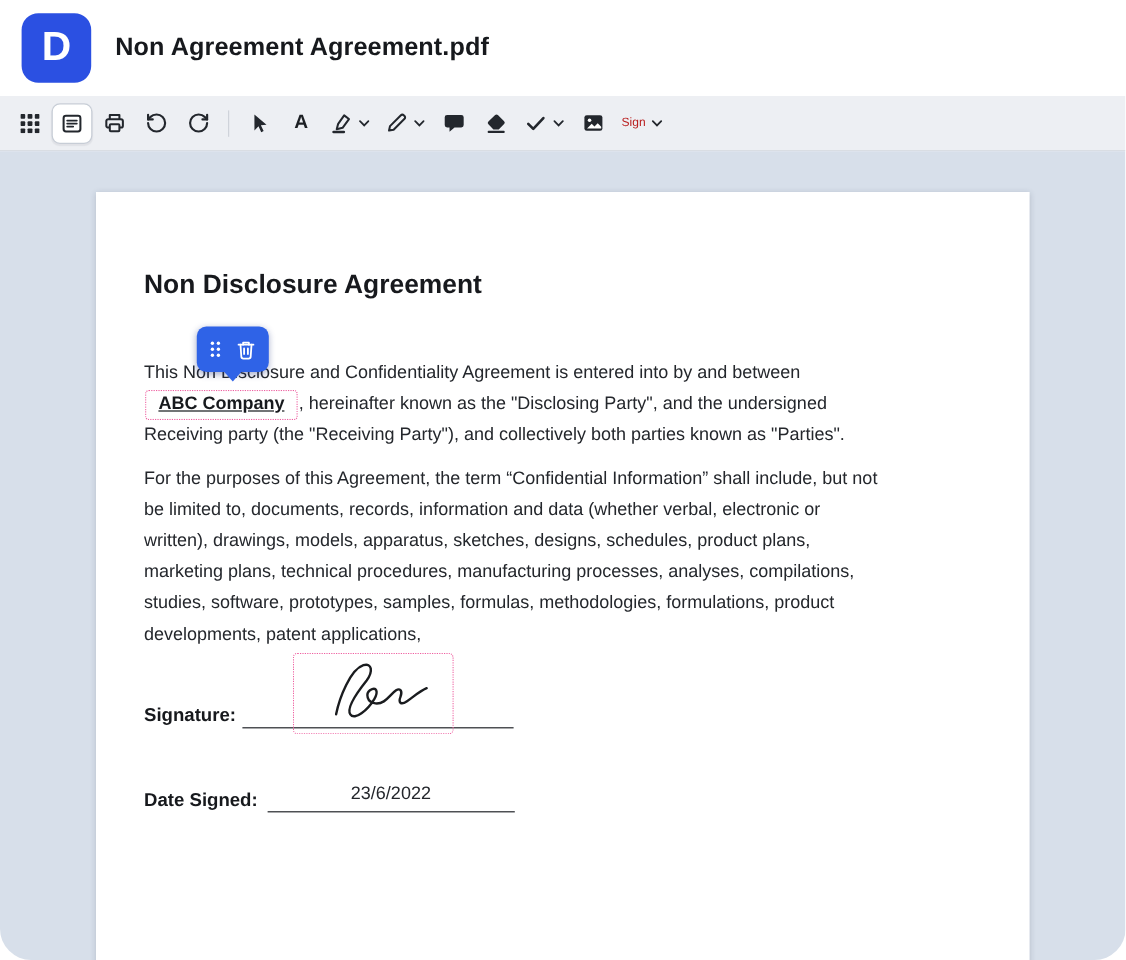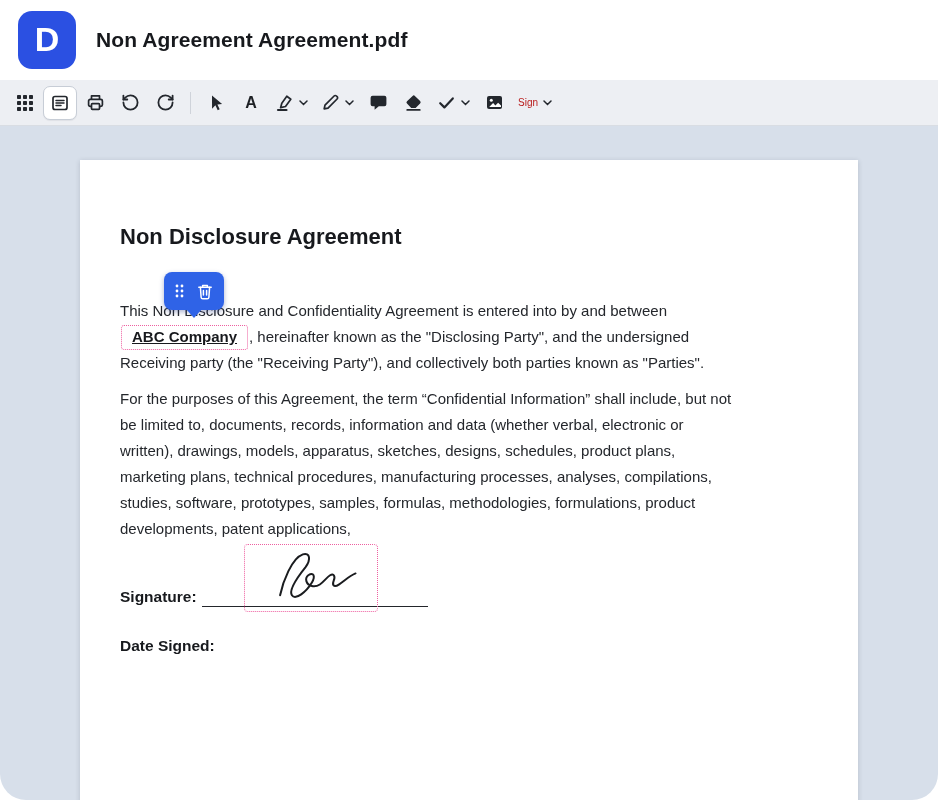--- a/index.html
+++ b/index.html
@@ -34,21 +34,21 @@
   .field-text{font-weight:800;text-decoration:underline;color:#17191d;}
   
   .float-toolbar{position:absolute;left:84px;top:112px;height:38px;background:#2f63e7;border-radius:8px;display:flex;align-items:center;padding:0 9px;gap:9px;box-shadow:0 2px 5px rgba(20,40,120,.35);z-index:5;}
   .fbtn{background:transparent;border:none;cursor:pointer;display:flex;align-items:center;justify-content:center;padding:2px;}
   .float-ptr{position:absolute;left:22px;bottom:-8px;width:0;height:0;border-left:8px solid transparent;border-right:8px solid transparent;border-top:9px solid #2f63e7;}
   
   .sig-row{display:flex;align-items:center;margin-top:45px;}
   .lbl{font-size:15.5px;font-weight:800;color:#17191d;}
   .sig-line{width:226px;height:20px;border-bottom:1.7px solid #23262b;margin-left:5px;position:relative;}
   .sig-box{position:absolute;left:42px;bottom:-6px;width:134px;height:68px;border:1.5px dotted #ee5fa0;border-radius:4px;display:flex;align-items:center;justify-content:center;cursor:pointer;}
-  .date-row{display:flex;align-items:flex-end;margin-top:30px;}
+  .date-row{display:flex;align-items:flex-end;margin-top:46px;}
   .date-line{width:206px;height:24px;border-bottom:1.7px solid #23262b;margin-left:8px;text-align:center;}
   .date-text{font-size:15px;color:#24272c;display:inline-block;padding-bottom:1px;cursor:pointer;}
 </style>
 </head>
 <body>
 
 <div class="app">
 
   <header class="header">
     <div class="logo">
@@ -216,18 +216,21 @@
           <span class="sig-box">
             <svg width="116" height="60" viewBox="0 0 120 66" fill="none" stroke="#1a1c1f" stroke-width="2.2" stroke-linecap="round">
               <path d="M26 52 C29 37, 39 11, 51 7 C59 4.5, 60 13, 54 21 C46 31, 35 46, 39 52 C43 58, 55 48, 61 38 C65 31, 63 26, 57 30 C53 33, 54 41, 62 42 C71 43, 75 34, 81 30 C85 27.4, 87 31, 85 36 C83 41, 85 44, 91 40 C97 36, 102 31, 109 28"></path>
             </svg>
           </span>
         </span>
       </div>
 
       <div class="date-row">
         <span class="lbl">Date Signed:</span>
+        <span class="date-line">
+          <span class="date-text">23/6/2022</span>
+        </span>
       </div>
 
     </div>
   </div>
 
 </div>
 
 </body></html>

